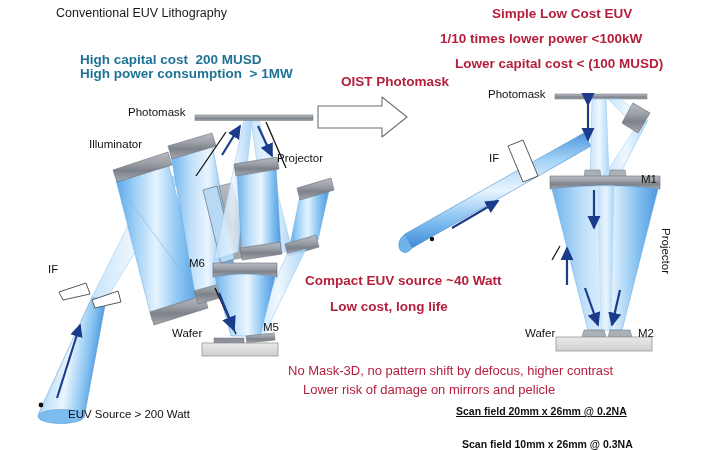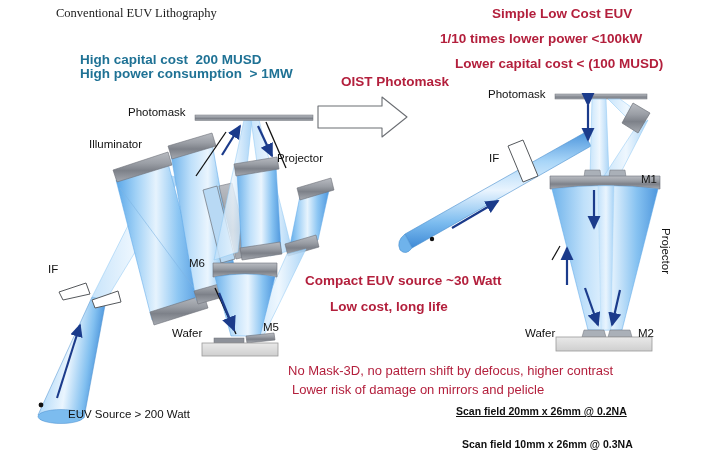--- a/index.html
+++ b/index.html
@@ -24,21 +24,20 @@
   }
   .txt {
     position: absolute;
     white-space: pre;
     line-height: 1.12;
   }
   .hdr-plain {
     color: #1a1a1a;
     font-size: 12.5px;
     font-weight: 400;
-    font-family: Liberation Serif, serif;
   }
   .hdr-blue {
     color: #1f7295;
     font-size: 13.5px;
     font-weight: bold;
   }
   .hdr-red {
     color: #b31f3c;
     font-size: 13.5px;
     font-weight: bold;
@@ -283,22 +282,22 @@
   <div class="txt lbl" style="left:172px; top:327px;">Wafer</div>
   <div class="txt lbl" style="left:68px; top:408px;">EUV Source &gt; 200 Watt</div>
 
   <div class="txt lbl" style="left:488px; top:88px;">Photomask</div>
   <div class="txt lbl" style="left:489px; top:152px;">IF</div>
   <div class="txt lbl" style="left:641px; top:173px;">M1</div>
   <div class="txt lbl" style="left:638px; top:327px;">M2</div>
   <div class="txt lbl" style="left:525px; top:327px;">Wafer</div>
   <div class="txt lbl vert" style="left:672px; top:228px;">Projector</div>
 
-  <div class="txt mid-red" style="left:305px; top:273px;">Compact EUV source ~30 Watt</div>
+  <div class="txt mid-red" style="left:305px; top:273px;">Compact EUV source ~40 Watt</div>
   <div class="txt mid-red" style="left:330px; top:299px;">Low cost, long life</div>
 
   <div class="txt bot-red" style="left:288px; top:364px;">No Mask-3D, no pattern shift by defocus, higher contrast</div>
-  <div class="txt bot-red" style="left:292px; top:383px;">Lower risk of damage on mirrors and pelicle</div>
+  <div class="txt bot-red" style="left:303px; top:383px;">Lower risk of damage on mirrors and pelicle</div>
 
   <div class="txt scan-black" style="left:456px; top:406px;text-decoration:underline;">Scan field 20mm x 26mm @ 0.2NA</div>
   <div class="txt scan-black" style="left:462px; top:439px;">Scan field 10mm x 26mm @ 0.3NA</div>
 
 </div>
 
 </body></html>

